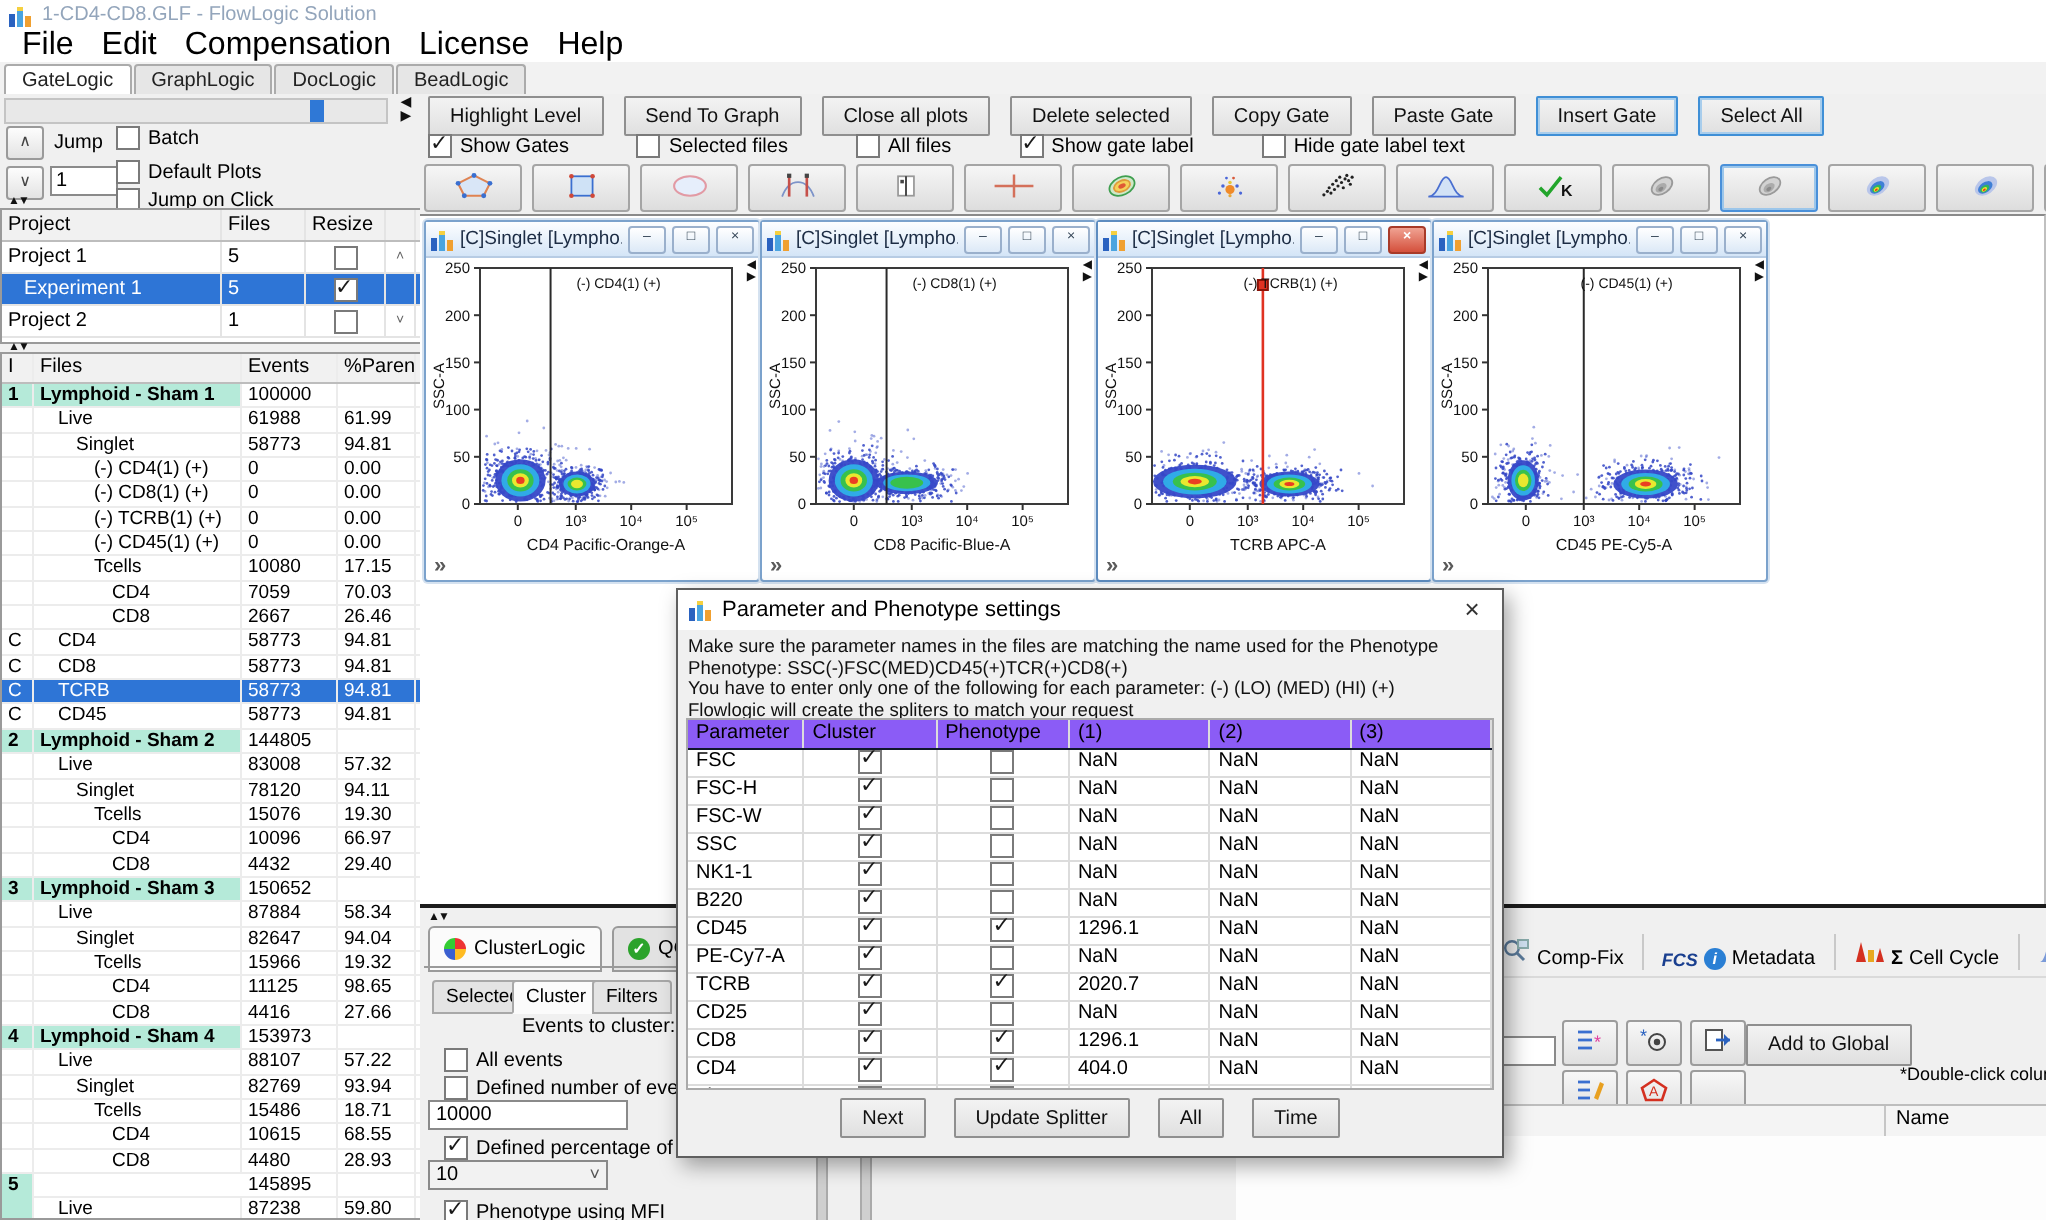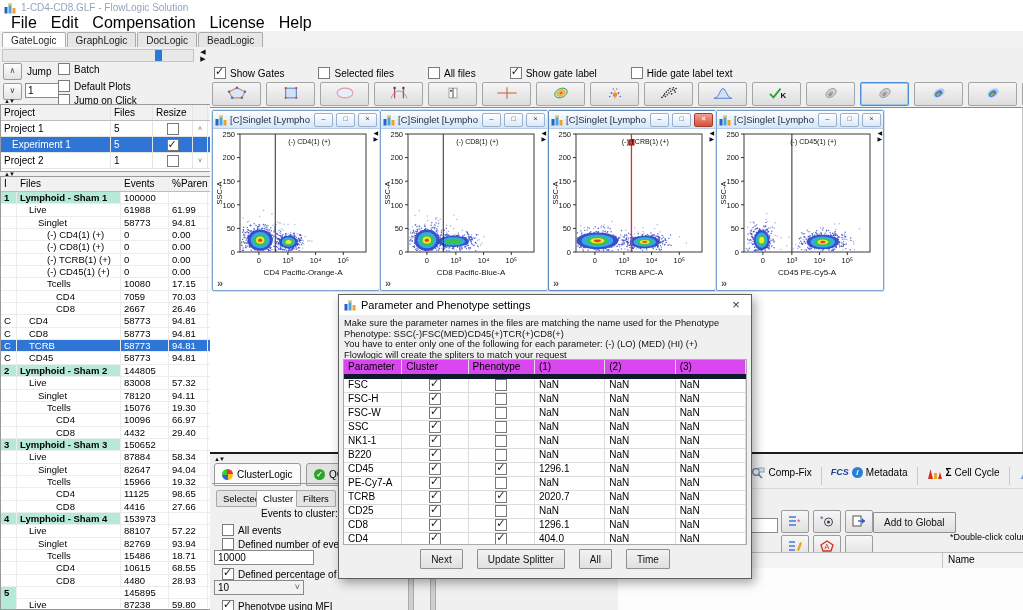--- a/index.html
+++ b/index.html
@@ -64,38 +64,38 @@
   .ltab{position:absolute;height:21px;display:flex;align-items:center;gap:4px;padding:0 7px;border:1px solid #9a9a9a;border-radius:3px 3px 0 0;
         background:#e2e2e2;font-size:10px}
   .ltab.active{background:#fbfbfb}
   .subtab{position:absolute;height:15px;line-height:15px;padding:0 6px;border:1px solid #a8a8a8;background:#e4e4e4;font-size:9.5px;border-radius:2px 2px 0 0}
   .subtab.active{background:#fbfbfb;border-bottom-color:#fbfbfb}
   .pin-lbl{position:absolute;font-size:10px;white-space:nowrap}
   .tx-box{position:absolute;background:#fff;border:1px solid #8a8a8a;font-size:10px;padding:0 3px;line-height:13px;height:13px}
   .dd-box{position:absolute;background:#f2f2f2;border:1px solid #8a8a8a;font-size:10px;padding:0 3px;line-height:13px;height:13px}
   .dd-box::after{content:"˅";position:absolute;right:3px;top:0;color:#555;font-size:9px}
   .rtool{position:absolute;left:430px;top:9px;right:0;height:25px;display:flex;align-items:center;background:#f0f0f0;border-bottom:1px solid #dadada;overflow:hidden}
-  .rtool-item{display:flex;align-items:flex-start;gap:3px;padding:0 9px;font-size:10px;border-left:1px solid #c9c9c9;height:18px;white-space:nowrap}
+  .rtool-item{display:flex;align-items:flex-end;gap:3px;padding:0 9px;font-size:10px;border-left:1px solid #c9c9c9;height:18px;white-space:nowrap}
   .rtool-item:first-child{border-left:none}
   .mini-btn{position:absolute;width:26px;height:21px;background:linear-gradient(#f7f7f7,#e0e0e0);border:1px solid #9c9c9c;border-radius:2px;
             display:flex;align-items:center;justify-content:center}
   .vsplit{position:absolute;width:4px;background:#cfcfcf;border:1px solid #aaa;border-radius:2px}
   .name-hdr{position:absolute;left:408px;top:98px;right:0;height:16px;background:#f4f4f4;border-top:1px solid #bdbdbd;border-bottom:1px solid #bdbdbd;font-size:10px}
   .name-hdr .nm{position:absolute;left:330px;top:1px}
   .name-hdr .dv{position:absolute;left:324px;top:0;bottom:0;width:1px;background:#c6c6c6}
   .white-below{position:absolute;left:408px;top:114px;right:0;bottom:0;background:#fdfdfd}
   .note{position:absolute;font-size:9px;white-space:nowrap}
   .dialog{position:absolute;left:338px;top:294px;width:412px;height:283px;background:#f0f0f0;border:1px solid #5f5f5f;
           box-shadow:3px 4px 10px rgba(0,0,0,.35);z-index:50}
   .dlg-title{height:20px;background:#fff;display:flex;align-items:center;padding-left:5px;gap:5px;font-size:11px}
   .dlg-close{margin-left:auto;width:30px;text-align:center;font-size:13px;color:#333;line-height:20px}
   .dlg-info{padding:3px 5px 0;font-size:9.3px;line-height:10.6px;color:#111}
   .dlg-table{position:absolute;left:4px;top:64px;right:4px;height:184px;background:#fff;border:1px solid #aaa;font-size:10px;overflow:hidden}
   .drow{display:grid;grid-template-columns:14.5% 16.5% 16.5% 17.5% 17.5% 17.5%;height:13px;line-height:12.5px;border-bottom:1px solid #dcdcdc}
-  .drow.hdr{height:14px;line-height:14px;background:#d946ef;border-bottom:5px solid #0f172a}
+  .drow.hdr{height:14px;line-height:14px;background:#8b5cf6;border-bottom:1px solid #0f172a}
   .dcell{padding:0 4px;border-right:1px solid #dcdcdc;overflow:hidden;white-space:nowrap}
   .dcell.ctr{text-align:center}
   .dcell .cb{width:10px;height:10px;vertical-align:-1px}
   .dlg-buttons{position:absolute;left:0;right:0;bottom:9px;display:flex;justify-content:center;gap:14px}
   .icon-i{display:inline-flex;width:11px;height:11px;border-radius:50%;background:#2a7fd4;color:#fff;font-size:8px;font-style:italic;
           align-items:center;justify-content:center;font-weight:bold}
   .fcs-txt{font-weight:bold;font-style:italic;color:#1a3f8f;font-size:9px}
   .wheel{width:13px;height:13px;border-radius:50%;background:conic-gradient(#e33,#ee3,#3c3,#3cc,#33e,#c3c,#e33)}
   .qc-ico{width:11px;height:11px;border-radius:50%;background:#2ca32c;color:#fff;font-size:8px;line-height:11px;text-align:center;font-weight:bold}
   .cl-ico{width:11px;height:11px;border-radius:50%;background:conic-gradient(#e33 0 25%,#fb2 25% 50%,#3b5fd0 50% 75%,#3c3 75%)}
@@ -387,20 +387,30 @@
       <div class="frow">
         <span class="fcell c1"></span>
         <span class="fcell c2" style="padding-left: 12px;">Live</span>
         <span class="fcell">87238</span>
         <span class="fcell">59.80</span>
       </div>
     </div>
 </div>
 
 <div class="main">
+  <div class="toolbar1" id="toolbar1">
+      <div class="btn">Highlight Level</div>
+      <div class="btn">Send To Graph</div>
+      <div class="btn">Close all plots</div>
+      <div class="btn">Delete selected</div>
+      <div class="btn">Copy Gate</div>
+      <div class="btn">Paste Gate</div>
+      <div class="btn accent">Insert Gate</div>
+      <div class="btn accent">Select All</div>
+    </div>
   <div class="toolbar2" id="toolbar2">
       <span class="cbrow">
         <span class="cb checked"></span>
         <span class="cb-lb">Show Gates</span>
       </span>
       <span class="cbrow">
         <span class="cb"></span>
         <span class="cb-lb">Selected files</span>
       </span>
       <span class="cbrow">

